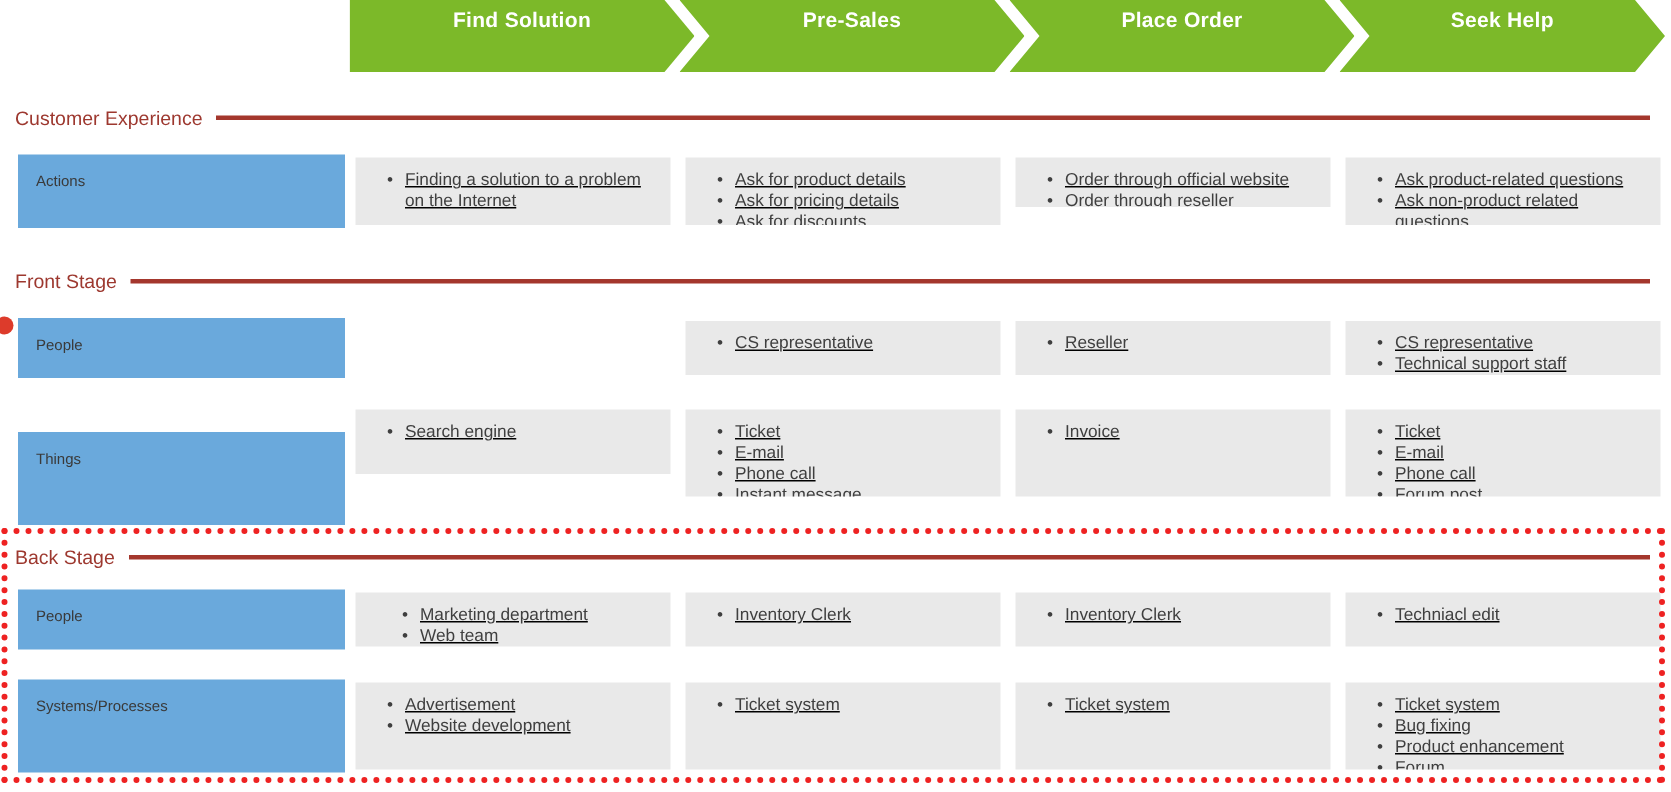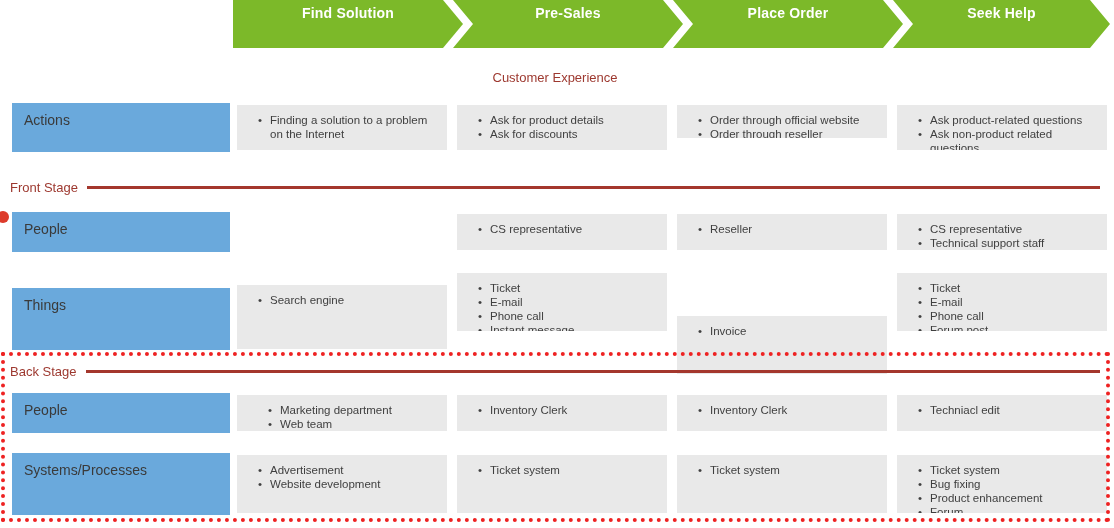--- a/index.html
+++ b/index.html
@@ -60,36 +60,37 @@
     position: absolute;
     left: 12px;
     width: 218px;
     background: var(--blue, #6aa9dc);
     box-sizing: border-box;
     padding: 8px 12px;
     cursor: pointer;
   }
   .row-label span {
     color: #3a3a3a;
-    font-size: 14px;
+    font-size: 10px;
   }
 
   
   .cell {
     position: absolute;
     width: 210px;
     background: var(--cellGray, #e9e9e9);
     box-sizing: border-box;
     padding: 8px 8px 6px 20px;
     overflow: hidden;
     cursor: pointer;
   }
   .cell ul {
     margin: 0; padding: 0;
     list-style: none;
+    text-decoration: underline;
   }
   .cell li {
     position: relative;
     padding-left: 13px;
     font-size: 11.5px;
     line-height: 14px;
     color: #3f3f3f;
   }
   .cell li::before {
     content: "\2022";
@@ -133,33 +134,34 @@
     </div>
     <div class="stage-arrow arrow-notch" style="left: 453px; width: 230px;">
       <span class="stage-label">Pre-Sales</span>
     </div>
     <div class="stage-arrow arrow-notch" style="left: 673px; width: 230px;">
       <span class="stage-label">Place Order</span>
     </div>
     <div class="stage-arrow arrow-notch" style="left: 893px; width: 217px;">
       <span class="stage-label">Seek Help</span>
     </div>
-    <div class="section-header" style="top: 70px; flex-direction: column;">
+    <div class="section-header" style="top: 70px;">
       <span class="section-label">Customer Experience</span>
       <div class="section-line"></div>
     </div>
     <div class="row-label" style="top: 103px; height: 49px;"><span>Actions</span></div>
     <div class="cell" style="left: 237px; top: 105px; height: 45px;">
       <ul>
         <li>Finding a solution to a problem on the Internet</li>
       </ul>
     </div>
     <div class="cell" style="left: 457px; top: 105px; height: 45px;">
       <ul>
         <li>Ask for product details</li>
+        <li>Ask for pricing details</li>
         <li>Ask for discounts</li>
       </ul>
     </div>
     <div class="cell" style="left: 677px; top: 105px; height: 33px;">
       <ul>
         <li>Order through official website</li>
         <li>Order through reseller</li>
       </ul>
     </div>
     <div class="cell" style="left: 897px; top: 105px; height: 45px;">
@@ -183,34 +185,34 @@
         <li>Reseller</li>
       </ul>
     </div>
     <div class="cell" style="left: 897px; top: 214px; height: 36px;">
       <ul>
         <li>CS representative</li>
         <li>Technical support staff</li>
       </ul>
     </div>
     <div class="row-label" style="top: 288px; height: 62px;"><span>Things</span></div>
-    <div class="cell" style="left: 237px; top: 273px; height: 64px; margin-top: 12px;">
+    <div class="cell" style="left: 237px; top: 273px; height: 43px;">
       <ul>
         <li>Search engine</li>
       </ul>
     </div>
     <div class="cell" style="left: 457px; top: 273px; height: 58px;">
       <ul>
         <li>Ticket</li>
         <li>E-mail</li>
         <li>Phone call</li>
         <li>Instant message</li>
       </ul>
     </div>
-    <div class="cell" style="left: 677px; top: 273px; height: 58px; margin-top: 43px;">
+    <div class="cell" style="left: 677px; top: 273px; height: 58px;">
       <ul>
         <li>Invoice</li>
       </ul>
     </div>
     <div class="cell" style="left: 897px; top: 273px; height: 58px;">
       <ul>
         <li>Ticket</li>
         <li>E-mail</li>
         <li>Phone call</li>
         <li>Forum post</li>

